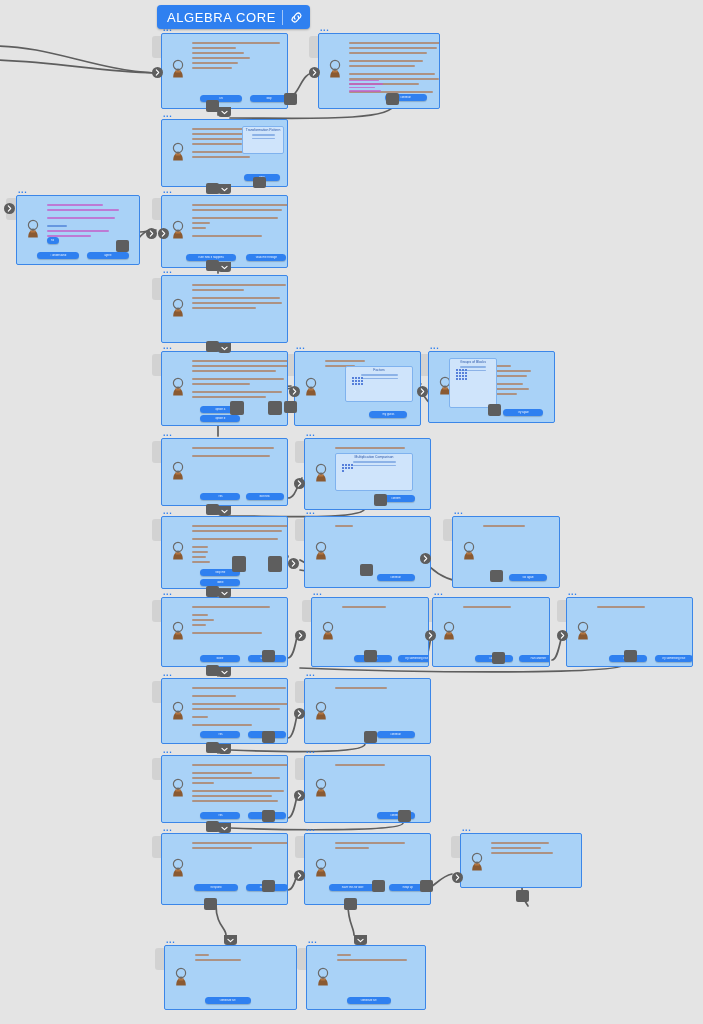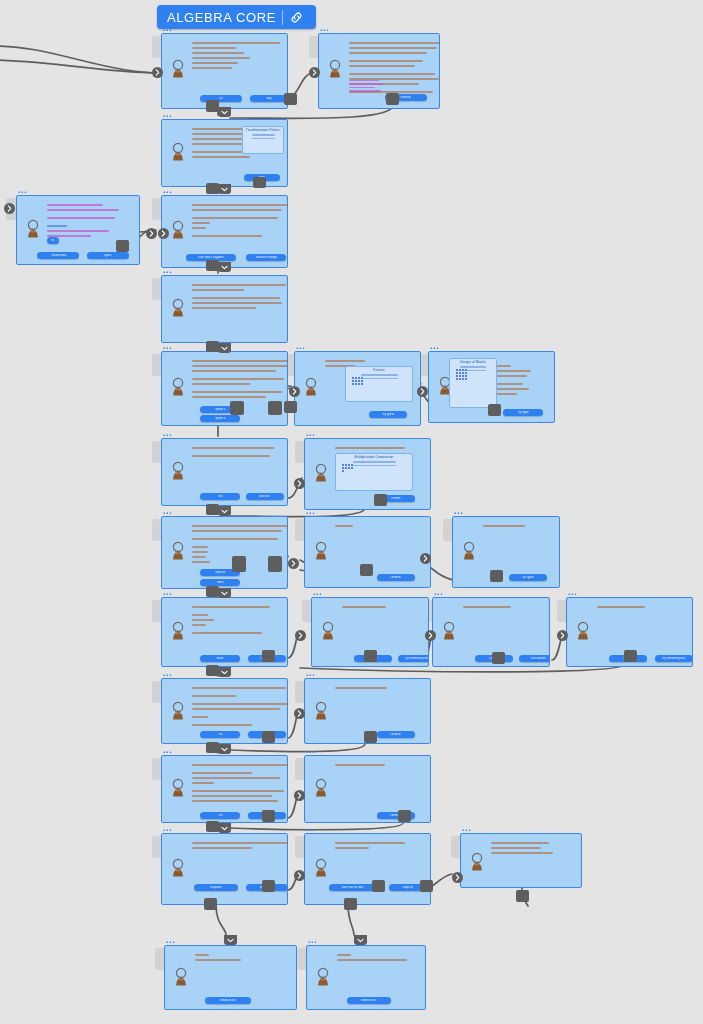--- a/index.html
+++ b/index.html
@@ -10,21 +10,21 @@
     font-family:"Liberation Sans", sans-serif;
   }
   #canvas{position:absolute;inset:0;width:703px;height:1024px;}
   #edge-layer{position:absolute;left:0;top:0;width:703px;height:1024px;pointer-events:none;}
 
   
   .title-banner{
     position:absolute;left:157px;top:5px;
     height:24px;display:flex;align-items:center;
     background:#2f80f0;color:#ffffff;border-radius:4px;
-    padding:0 12px 0 10px;box-shadow:0 1px 2px rgba(0,0,0,.25);
+    padding:0 6px 0 10px;box-shadow:0 1px 2px rgba(0,0,0,.25);
     z-index:40;
   }
   .title-banner .t-text{font-size:13px;letter-spacing:.6px;white-space:nowrap;}
   .title-divider{width:1px;height:15px;background:rgba(255,255,255,.55);margin:0 6px;}
   .link-icon{width:15px;height:15px;display:block;}
 
   
   .node{position:absolute;z-index:20;}
   .dots{
     position:absolute;left:2px;top:-9px;

